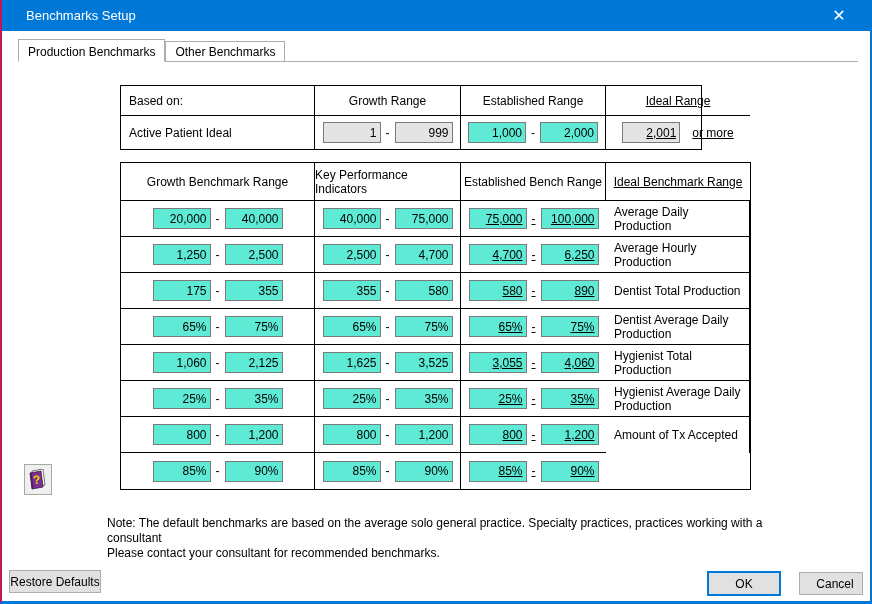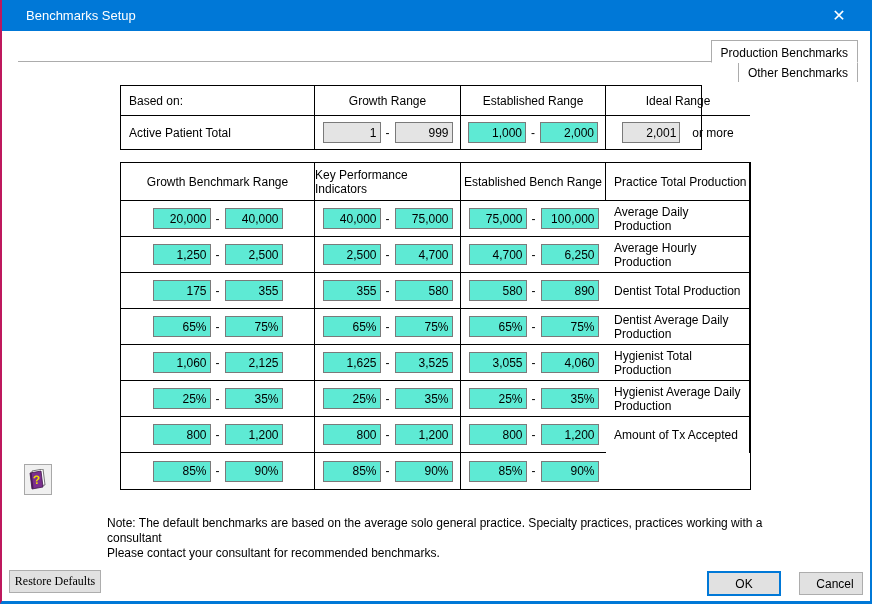--- a/index.html
+++ b/index.html
@@ -29,21 +29,21 @@
   }
   .close-btn {
     position:absolute; right:14px; top:0; width:34px; height:31px;
     display:flex; align-items:center; justify-content:center;
     color:#fff; font-size:16px; cursor:default;
   }
   
   .tabstrip {
     position:absolute; left:16px; top:40px; width:840px; height:22px;
     border-bottom:1px solid #acacac;
-    display:flex; align-items:flex-end;flex-direction:column;
+    display:flex; align-items:flex-end;
   }
   .tab {
     background:#fff;
     border:1px solid #acacac;
     border-bottom:none;
     padding:3px 9px 3px 9px;
     height:20px;
     line-height:14px;
     white-space:nowrap;
   }
@@ -55,21 +55,21 @@
     position:relative; z-index:2;
   }
   
   .grid-table { position:absolute; background:#fff; border:1px solid #000; display:grid; }
   .cell {
     border-right:1px solid #000;
     border-bottom:1px solid #000;
     display:flex; align-items:center; justify-content:center;
     overflow:hidden;
   }
-  .cell.last-col { border-right:none; }
+  .cell.last-col { border-right:none;text-decoration:underline; }
   .cell.last-row { border-bottom:none; }
   .cell.left { justify-content:flex-start; padding-left:8px; }
   .field {
     width:58px; height:21px;
     border:1px solid #7a7a7a;
     background:#5eead4;
     font-family:"Liberation Sans", sans-serif;
     font-size:12px;
     text-align:right;
     padding-right:3px;
@@ -92,21 +92,21 @@
   
   .btn {
     position:absolute;
     background:#e1e1e1;
     border:1px solid #adadad;
     font-family:"Liberation Sans", sans-serif;
     font-size:12px;
     display:flex; align-items:center; justify-content:center;
     cursor:default;
   }
-  .btn-restore { left:7px; top:570px; width:92px; height:23px;font-family:Liberation Serif, serif; }
+  .btn-restore { left:7px; top:570px; width:92px; height:23px; }
   .btn-ok { left:705px; top:571px; width:74px; height:25px; border:2px solid #0078d7; }
   .btn-cancel { left:797px; top:572px; width:64px; height:23px;padding-left:8px; }
 </style>
 </head>
 <body>
 
 <div class="dialog">
 
   <div class="titlebar">
     <span>Benchmarks Setup</span>
@@ -117,21 +117,21 @@
     <div class="tab active">Production Benchmarks</div>
     <div class="tab">Other Benchmarks</div>
   </div>
 
   <div class="grid-table" style="left:118px; top:85px; width:582px; grid-template-columns:194px 146px 145px 144px; grid-template-rows:30px 33px;">
     <div class="cell left">Based on:</div>
     <div class="cell">Growth Range</div>
     <div class="cell">Established Range</div>
     <div class="cell last-col">Ideal Range</div>
 
-    <div class="cell left last-row">Active Patient Total</div>
+    <div class="cell left last-row">Active Patient Ideal</div>
     <div class="cell last-row">
       <input class="field disabled" value="1" style="">
       <span class="dash">-</span>
       <input class="field disabled" value="999" style="">
     </div>
     <div class="cell last-row">
       <input class="field" value="1,000" style="">
       <span class="dash">-</span>
       <input class="field" value="2,000" style="">
     </div>
@@ -139,22 +139,22 @@
       <input class="field disabled" value="2,001" style="">
       <span class="suffix">or more</span>
     </div>
   </div>
 
   <div class="grid-table" style="left:118px; top:162px; width:631px; grid-template-columns:194px 146px 145px 144px; grid-template-rows:38px repeat(8, 36px);">
 
     <div class="cell">Growth Benchmark Range</div>
     <div class="cell">Key Performance Indicators</div>
     <div class="cell">Established Bench Range</div>
-
-    <div class="cell left">Practice Total Production</div>
+    <div class="cell last-col">Ideal Benchmark Range</div>
+
     <div class="cell">
       <input class="field" value="20,000" style="">
         <span class="dash">-</span>
         <input class="field" value="40,000" style="">
     </div>
     <div class="cell">
       <input class="field" value="40,000" style="">
         <span class="dash">-</span>
         <input class="field" value="75,000" style="">
     </div>

